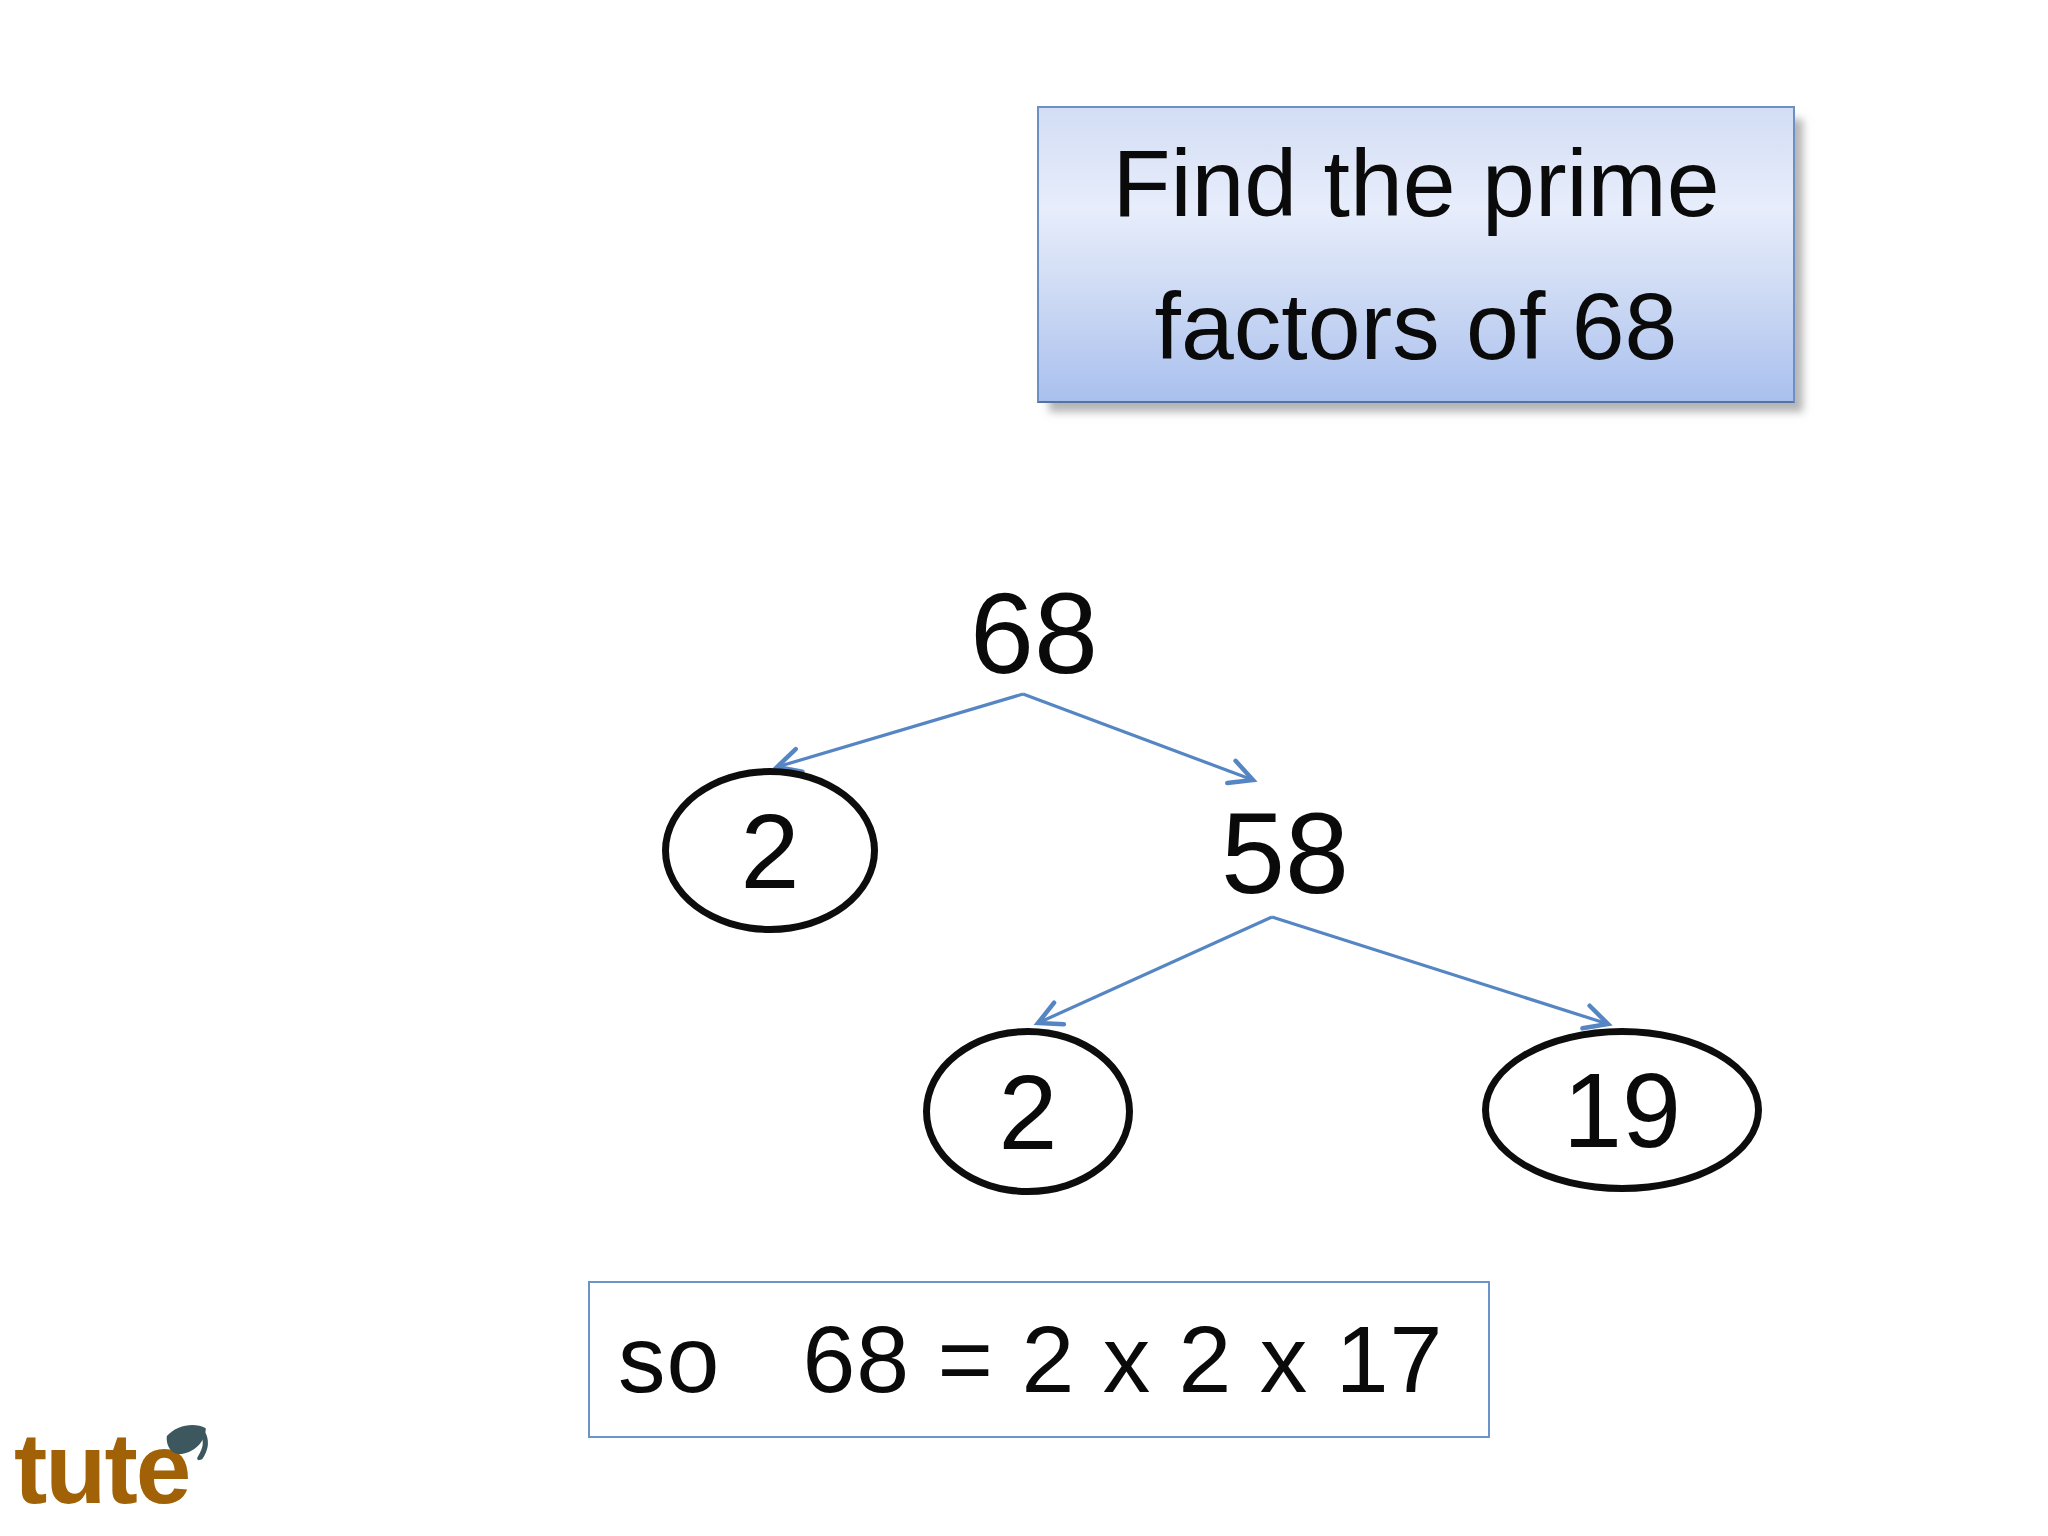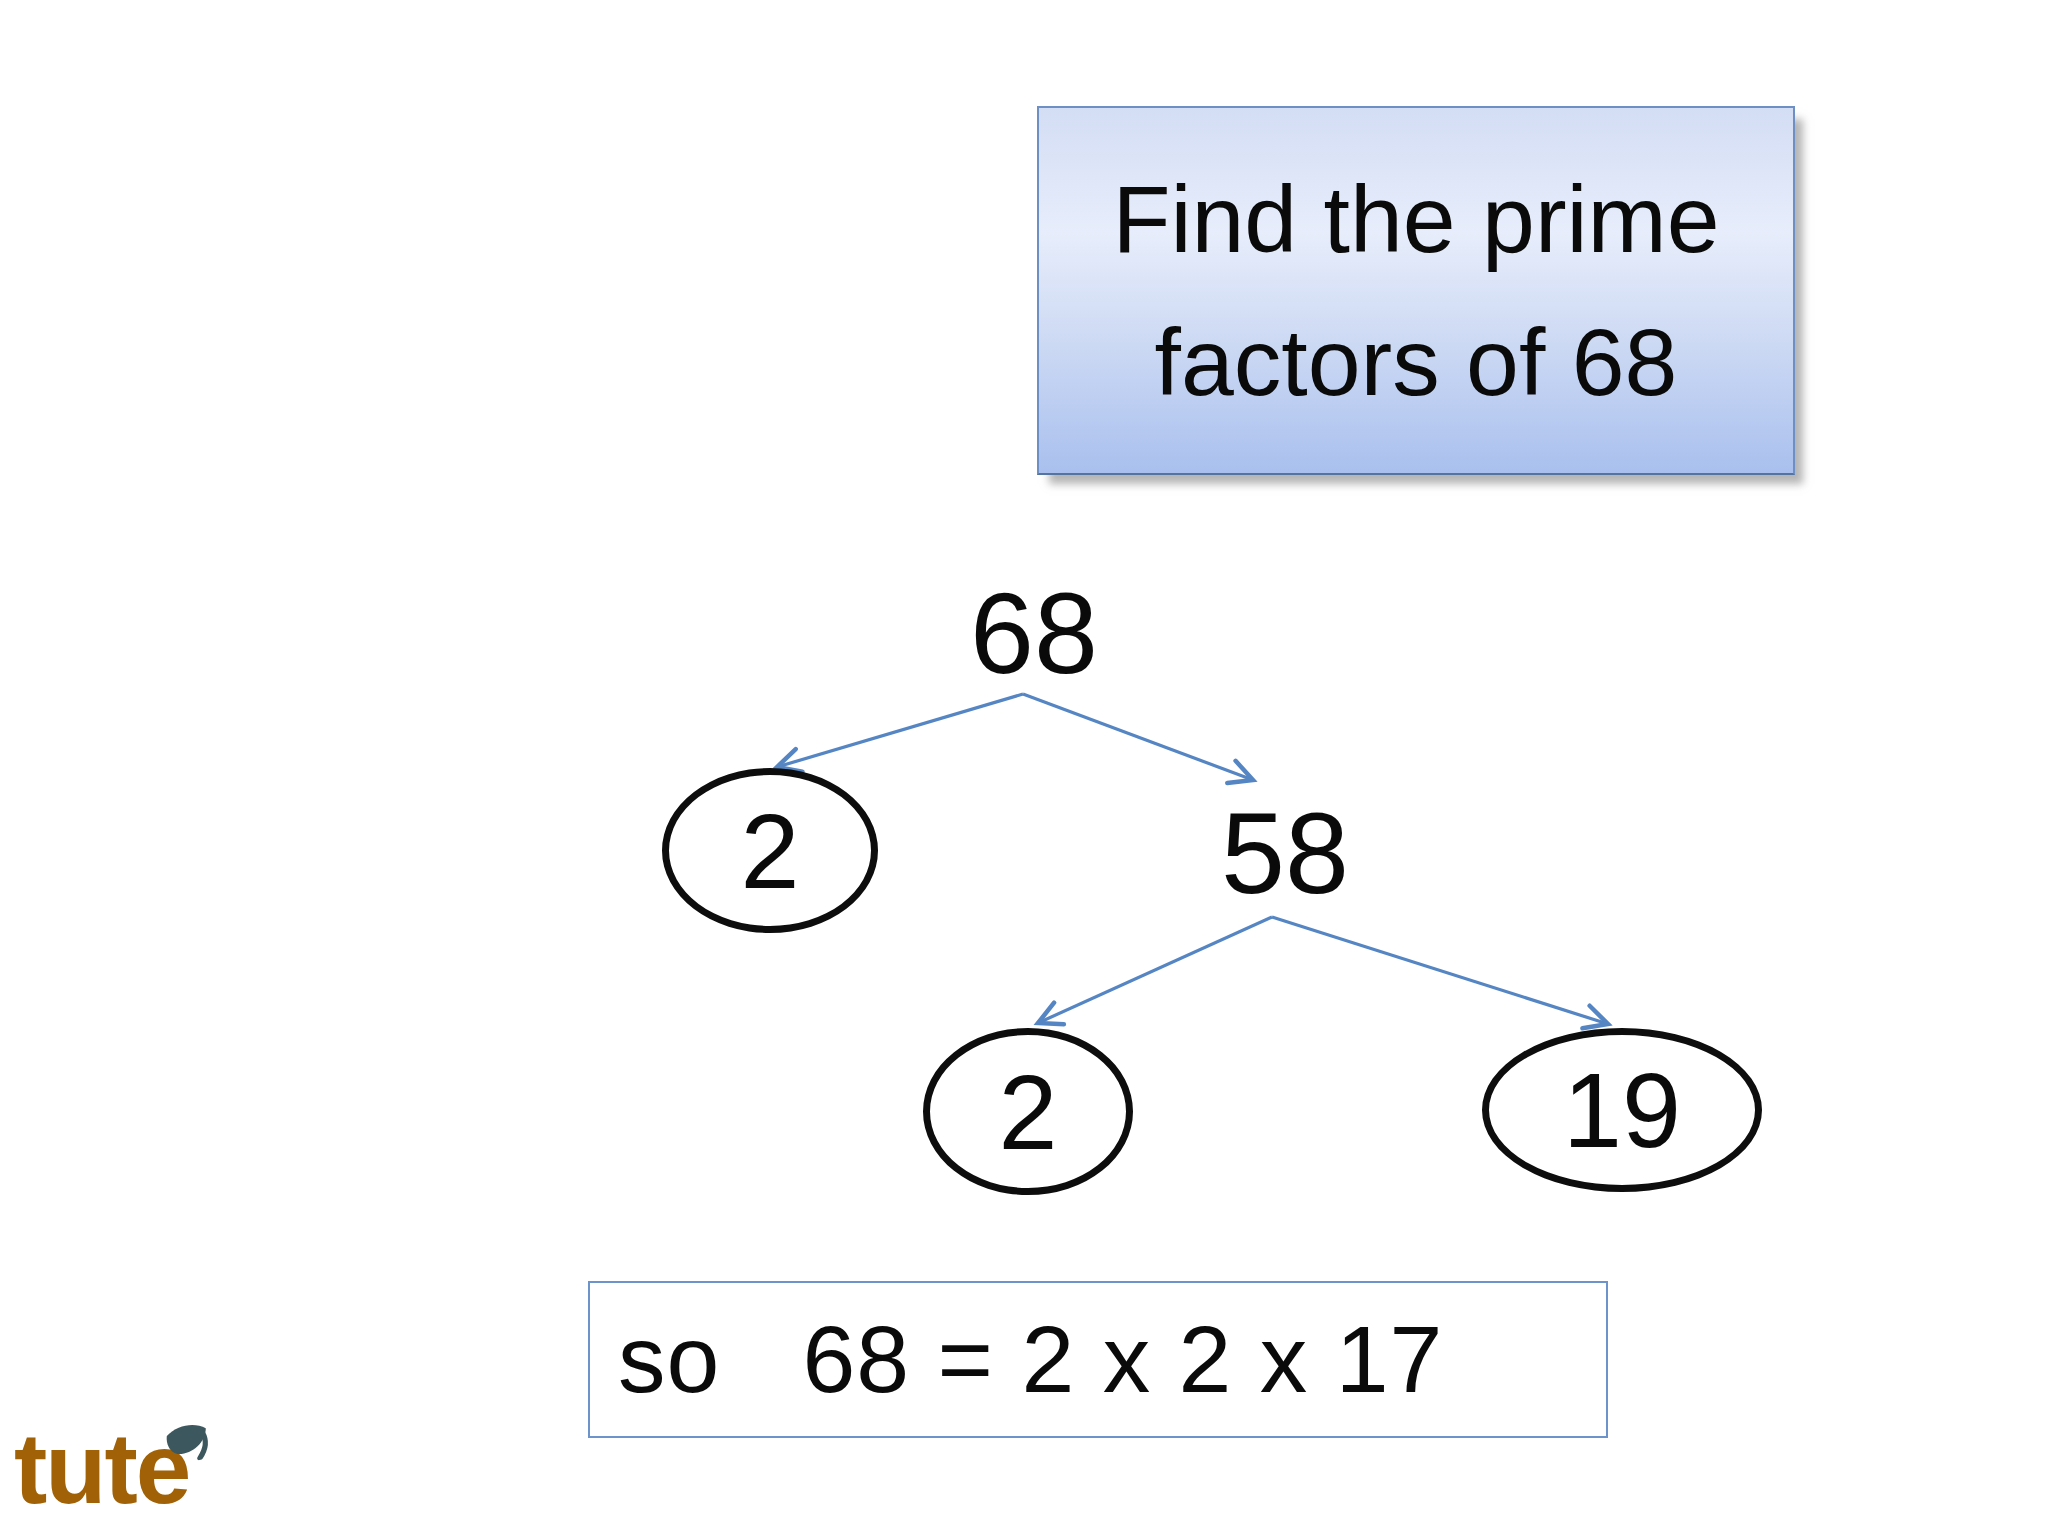--- a/index.html
+++ b/index.html
@@ -3,21 +3,21 @@
 <meta charset="utf-8">
 <style>
   html,body{margin:0;padding:0;background:#ffffff;}
   .stage{
     position:relative;width:2048px;height:1536px;background:#ffffff;overflow:hidden;
     font-family:"Liberation Sans", sans-serif;color:#0a0a0a;
   }
 
   
   .title-box{
-    position:absolute;left:1037px;top:106px;width:758px;height:369px;
+    position:absolute;left:1037px;top:106px;width:758px;height:297px;
     box-sizing:border-box;
     border:2px solid #6e8fc4;
     border-bottom-color:#54749f;
     background:linear-gradient(180deg,#d3ddf4 0%,#e7edfb 34%,#cfdbf4 62%,#a9c0ee 100%);
     box-shadow:10px 11px 8px -2px rgba(120,120,120,0.55);
     display:flex;flex-direction:column;justify-content:center;align-items:center;
     text-align:center;
     font-size:95px;line-height:143px;letter-spacing:0px;
   }
 
@@ -32,21 +32,21 @@
     border:7px solid #0d0d0d;border-radius:50%;
     display:flex;align-items:center;justify-content:center;
     font-size:106px;line-height:1;background:transparent;
   }
   .circle-a{left:662px;top:768px;width:216px;height:165px;}
   .circle-b{left:923px;top:1028px;width:210px;height:167px;}
   .circle-c{left:1482px;top:1028px;width:280px;height:164px;}
 
   
   .equation-box{
-    position:absolute;left:588px;top:1281px;width:1020px;height:157px;
+    position:absolute;left:588px;top:1281px;width:902px;height:157px;
     box-sizing:border-box;border:2px solid #6c93ca;background:#ffffff;
     display:flex;align-items:center;
     padding-left:28px;
     font-size:95px;white-space:pre;letter-spacing:1px;
   }
 
   
   .logo{
     position:absolute;left:14px;top:1418px;height:110px;
     font-size:100px;line-height:100px;font-weight:700;

